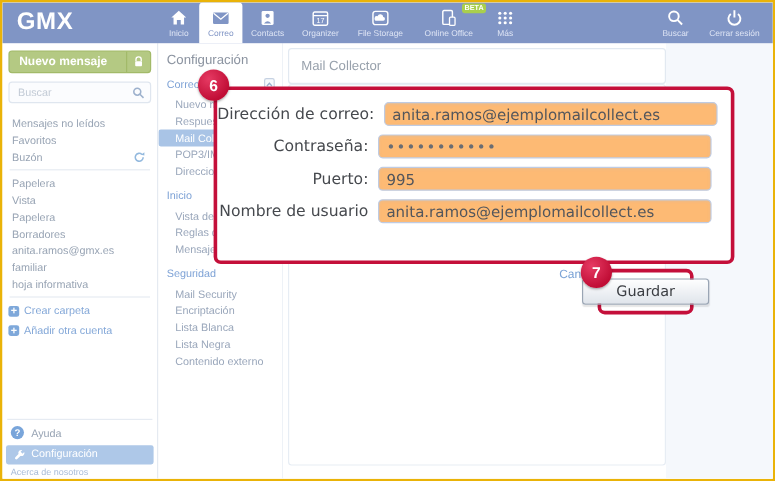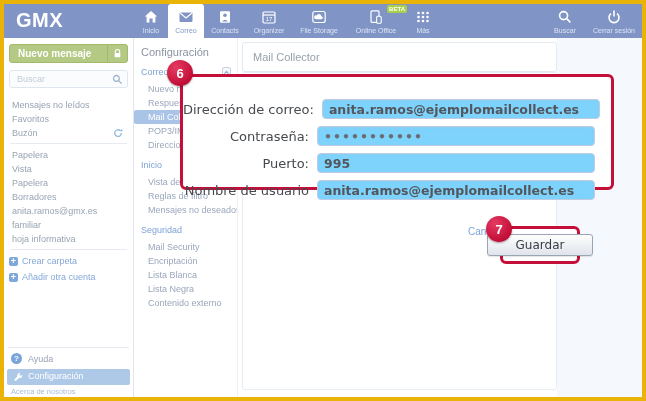--- a/index.html
+++ b/index.html
@@ -1,18 +1,18 @@
 <!DOCTYPE html>
 <html><head>
 <meta charset="utf-8">
 <style>
   html,body{margin:0;padding:0;background:#fff;}
   *{box-sizing:border-box;}
   .screen{
-    position:relative;width:646px;height:401px;border:4px solid #eab308;
+    position:relative;width:646px;height:401px;border:2px solid #eab308;
     overflow:hidden;background:#fff;font-family:"Liberation Sans",sans-serif;
     -webkit-font-smoothing:antialiased;
   }
   
   .topbar{position:absolute;left:0;top:0;width:642px;height:34px;background:#8095c5;z-index:2;}
   .logo{position:absolute;left:12px;top:5px;color:#fff;font-size:20px;font-weight:bold;letter-spacing:.5px;}
   .nav{position:absolute;left:130px;top:0;height:34px;display:flex;}
   .nav-item{position:relative;height:34px;display:flex;flex-direction:column;align-items:center;
     justify-content:flex-start;padding-top:5px;color:#fff;cursor:pointer;}
   .nav-item .nlabel{font-size:7px;color:#dde4f4;margin-top:2px;white-space:nowrap;}
@@ -71,28 +71,28 @@
   .main{position:absolute;left:234px;top:34px;right:0;bottom:0;background:#fff;z-index:1;}
   .rightbg{position:absolute;left:319px;top:0;right:0;bottom:0;background:#f5f8fc;}
   .panel-head{position:absolute;left:4px;top:4px;width:315px;height:30px;background:#fff;
     border:1px solid #e2e9f1;border-radius:3px;}
   .panel-title{position:absolute;left:10px;top:8px;font-size:11px;color:#98a1ac;}
   .panel-body{position:absolute;left:4px;top:34px;width:315px;height:318px;background:#fff;
     border:1px solid #e7edf4;border-radius:3px;}
   .cancel-link{position:absolute;left:452px;top:222px;width:52px;text-align:right;font-size:10px;
     color:#7ba3d6;z-index:5;cursor:pointer;white-space:nowrap;}
   
-  .frame6{position:absolute;left:176px;top:70px;width:434px;height:116px;background:#fff;
-    border:3px solid #c40f3a;border-radius:6px;z-index:10;padding-top:22px;}
+  .frame6{position:absolute;left:176px;top:70px;width:434px;height:148px;background:#fff;
+    border:3px solid #c40f3a;border-radius:6px;z-index:10;padding-top:10px;}
   .form-row{display:flex;align-items:center;height:20px;margin-bottom:7px;}
   .form-label{flex:0 0 126px;text-align:right;font-size:13px;color:#46494e;
     font-family:"DejaVu Sans",sans-serif;margin-right:8px;white-space:nowrap;}
-  .form-input{width:278px;height:20px;border:1px solid #bfcbe2;border-radius:4px;background:#7dd3fc;
+  .form-input{width:278px;height:20px;border:1px solid #bfcbe2;border-radius:4px;background:#fdba74;
     padding:0 6px;font-size:12.5px;color:#53565c;font-family:"DejaVu Sans",sans-serif;outline:none;
-    box-shadow:inset 0 1px 2px rgba(180,195,220,.25);font-weight:bold;}
+    box-shadow:inset 0 1px 2px rgba(180,195,220,.25);}
   .form-input.pw{letter-spacing:1px;color:#6a6d73;}
   
   .frame7{position:absolute;left:496px;top:222px;width:80px;height:38px;background:#fff;
     border:3px solid #c40f3a;border-radius:6px;z-index:10;display:flex;align-items:center;
     justify-content:center;}
   .save-btn{padding:3px 28px;font-size:12px;color:#3a3d42;font-family:"DejaVu Sans",sans-serif;
     border:1px solid #9aa5b4;border-radius:3px;background:linear-gradient(#fefefe,#dfe4eb);
     box-shadow:0 1px 1px rgba(0,0,0,.1);cursor:pointer;}
   .badge{position:absolute;width:26px;height:26px;border-radius:50%;
     background:radial-gradient(circle at 35% 30%,#e63a63,#c00d35 72%);color:#fff;font-weight:bold;

